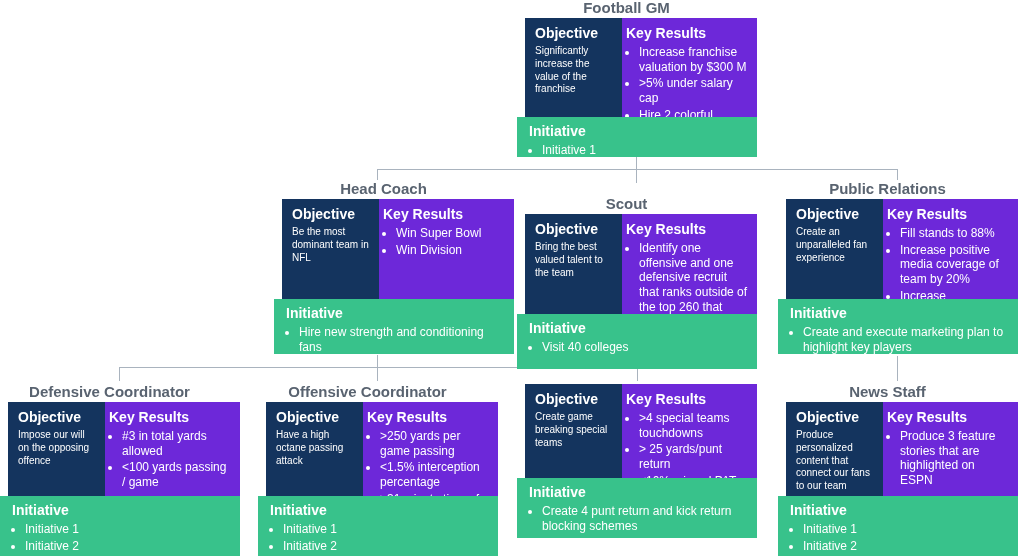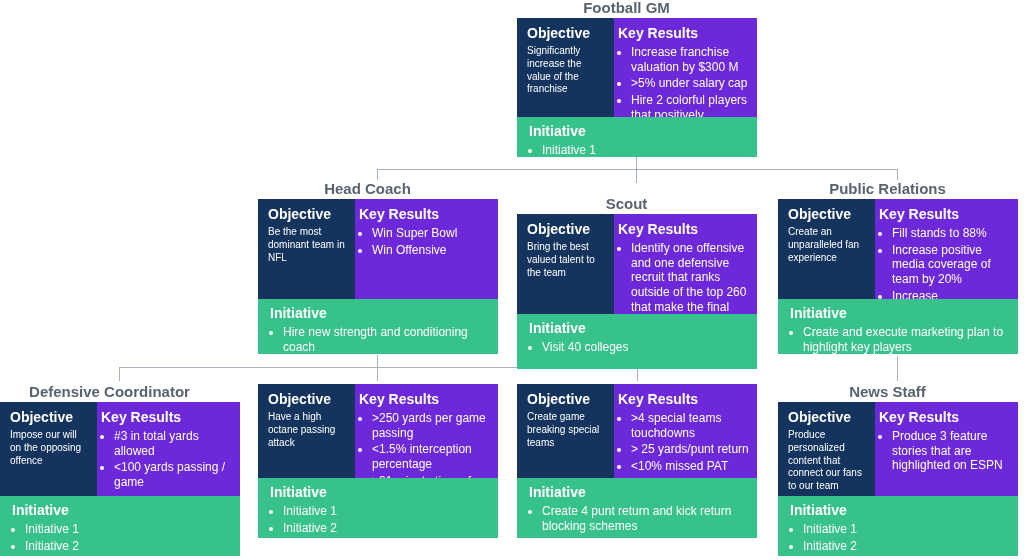--- a/index.html
+++ b/index.html
@@ -9,21 +9,21 @@
   }
   .card-wrap { position:absolute; width:219px; }
   .card-title {
     height:16px; line-height:16px; margin-bottom:2px;
     text-align:center; font-weight:bold; font-size:15px; color:#596370;
   }
   .card { width:240px; }
   .okr-top { display:flex; overflow:hidden; }
   .objective {
     width:97px; flex-shrink:0; background:#14345E; color:#ffffff;
-    padding:7px 8px 6px 10px; box-sizing:border-box; overflow:hidden;
+    padding:7px 8px 6px 10px; box-sizing:border-box; overflow:hidden;margin-left:8px;
   }
   .key-results {
     flex:1; background:#6d28d9; color:#ffffff;
     padding:7px 8px 6px 4px; box-sizing:border-box; overflow:hidden;
   }
   .initiative {
     background:#38C28B; color:#ffffff;
     padding:6px 10px 12px 12px; box-sizing:border-box; overflow:hidden;
   }
   .panel-heading { margin:0 0 4px 0; font-size:14px; font-weight:bold; }
@@ -34,21 +34,21 @@
   }
   ul.bullets li { margin-bottom:2px; }
 
   
   .row1 .okr-top { height:99px; }  .row1 .initiative { height:40px; }
   .row2 .okr-top { height:100px; } .row2 .initiative { height:55px; }
   .row3 .okr-top { height:94px; }  .row3 .initiative { height:60px; }
 
   
   #w-gm { left:517px; top:0; }
-  #w-hc { left:258px; top:181px; }
+  #w-hc { left:274px; top:181px; }
   #w-sc { left:517px; top:196px; }
   #w-pr { left:778px; top:181px; }
   #w-dc { left:0px;   top:384px; }
   #w-oc { left:258px; top:384px; }
   #w-st { left:517px; top:384px; }
   #w-ns { left:778px; top:384px; }
 
   
   .line { position:absolute; background:#A9B3BE; }
   .c1v { left:636px; top:157px; width:1px; height:26px; }
@@ -107,28 +107,28 @@
   <div class="card">
     <div class="okr-top">
       <div class="objective">
         <h3 class="panel-heading">Objective</h3>
         <div class="obj-text">Be the most dominant team in NFL</div>
       </div>
       <div class="key-results">
         <h3 class="panel-heading">Key Results</h3>
         <ul class="bullets">
             <li>Win Super Bowl</li>
-            <li>Win Offensive</li>
-          </ul>
-      </div>
-    </div>
-    <div class="initiative">
-      <h3 class="panel-heading">Initiative</h3>
-      <ul class="bullets">
-          <li>Hire new strength and conditioning coach</li>
+            <li>Win Division</li>
+          </ul>
+      </div>
+    </div>
+    <div class="initiative">
+      <h3 class="panel-heading">Initiative</h3>
+      <ul class="bullets">
+          <li>Hire new strength and conditioning fans</li>
         </ul>
     </div>
   </div>
 </div>
 
 <div class="card-wrap row2" id="w-sc">
   <div class="card-title">Scout</div>
   <div class="card">
     <div class="okr-top">
       <div class="objective">
@@ -198,20 +198,21 @@
       <h3 class="panel-heading">Initiative</h3>
       <ul class="bullets">
           <li>Initiative 1</li>
           <li>Initiative 2</li>
         </ul>
     </div>
   </div>
 </div>
 
 <div class="card-wrap row3" id="w-oc">
+  <div class="card-title">Offensive Coordinator</div>
   <div class="card">
     <div class="okr-top">
       <div class="objective">
         <h3 class="panel-heading">Objective</h3>
         <div class="obj-text">Have a high octane passing attack</div>
       </div>
       <div class="key-results">
         <h3 class="panel-heading">Key Results</h3>
         <ul class="bullets">
             <li>&gt;250 yards per game passing</li>

